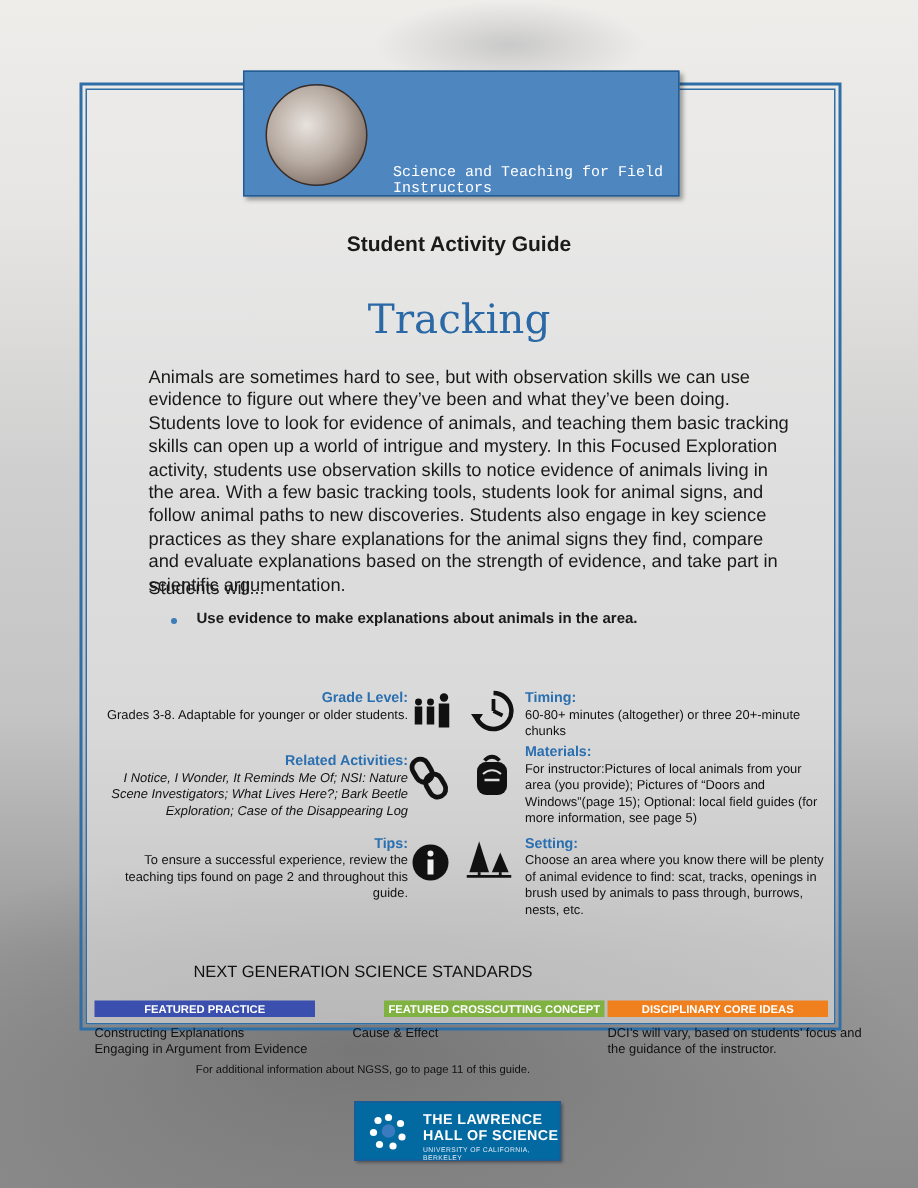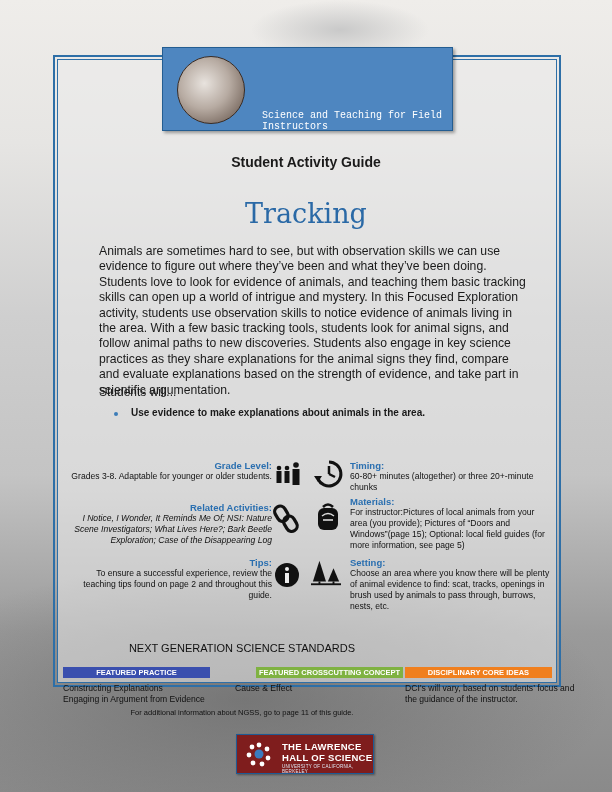--- a/index.html
+++ b/index.html
@@ -25,21 +25,21 @@
   .objectives li { position:relative; padding-left:18px; height:18px; }
   .objectives li::before { content:""; position:absolute; left:1px; top:5px; width:4px; height:4px; background:#3c7cb8; border-radius:50%; }
   .info { position:absolute; font-family:"Liberation Sans", sans-serif; font-size:8.6px; line-height:11px; color:#111; }
   .info .label { color:#2a6fb0; font-weight:bold; font-size:9.5px; display:block; }
   .info.right { text-align:right; }
   .icon { position:absolute; width:30px; height:30px; }
   .ngss-title { position:absolute; left:0; width:484px; top:642px; text-align:center; font-size:11px; color:#111; }
   .ngss-bar { position:absolute; top:667px; width:147px; height:11px; color:#fff; font-size:7.5px; font-weight:bold; text-align:center; line-height:11px; }
   .ngss-text { position:absolute; top:683px; font-size:8.6px; line-height:11px; color:#111; }
   .ngss-foot { position:absolute; left:0; width:484px; top:708px; text-align:center; font-size:7.5px; color:#111; }
-  .lhs-box { position:absolute; left:236px; top:734px; width:138px; height:40px; background:#7f1d1d; border:1px solid #1f5a94; box-sizing:border-box; box-shadow:1px 1px 2px rgba(0,0,0,0.4); }
+  .lhs-box { position:absolute; left:236px; top:734px; width:138px; height:40px; background:#0369a1; border:1px solid #1f5a94; box-sizing:border-box; box-shadow:1px 1px 2px rgba(0,0,0,0.4); }
   .lhs-line1, .lhs-line2 { position:absolute; left:45px; color:#fff; font-weight:bold; font-size:9.5px; letter-spacing:0.3px; }
   .lhs-line1 { top:6px; }
   .lhs-line2 { top:17px; }
   .lhs-line3 { position:absolute; left:45px; top:29px; color:#dfeaf5; font-size:4.5px; letter-spacing:0.3px; }
   .lhs-star { position:absolute; left:9px; top:6px; width:26px; height:26px; }
 </style>
 </head>
 <body>
 
 <div class="bg-blob1"></div>

